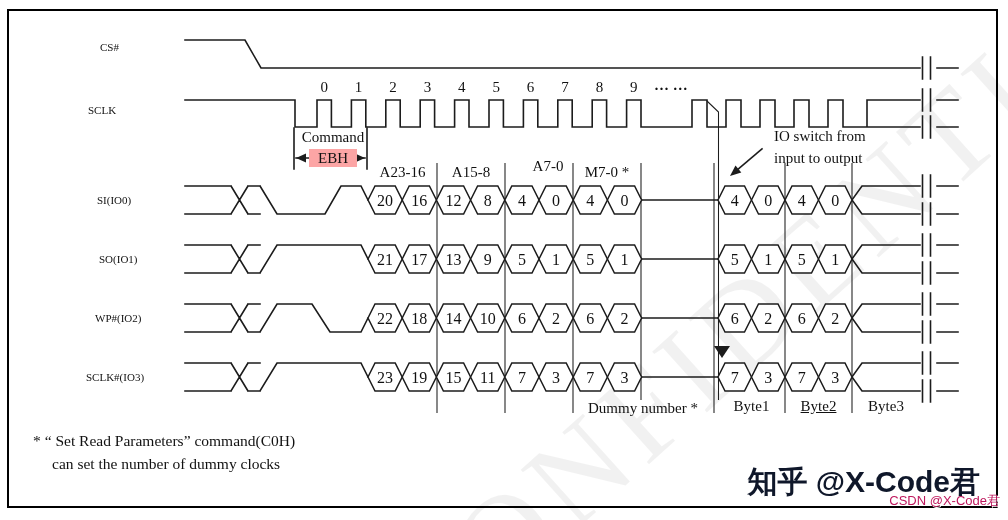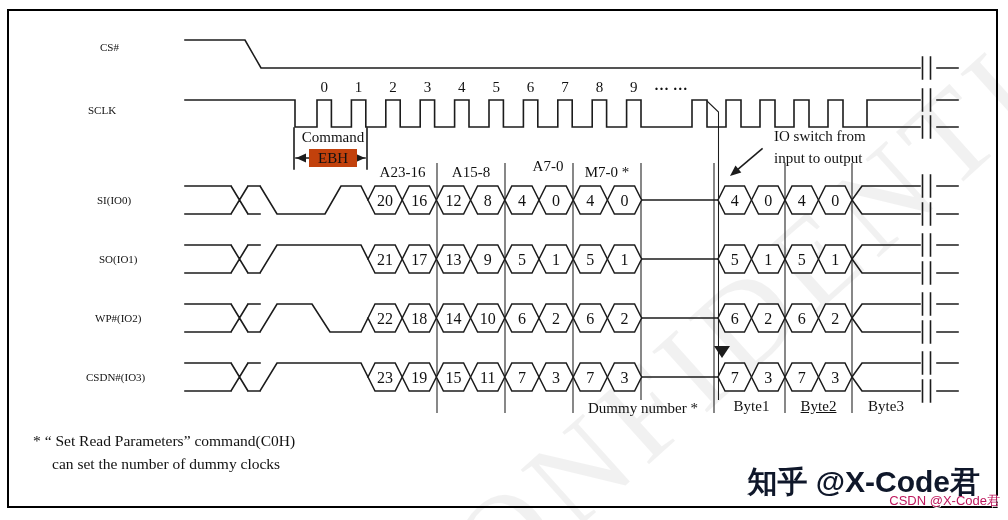--- a/index.html
+++ b/index.html
@@ -9,21 +9,21 @@
   .wf{stroke:#1c1c1c;stroke-width:1.6;fill:none;stroke-linecap:square;stroke-linejoin:miter;}
   .sep{stroke:#1c1c1c;stroke-width:1.05;fill:none;}
   .hex{fill:#ffffff;stroke:#1c1c1c;stroke-width:1.5;}
   .solid{fill:#1c1c1c;stroke:none;}
   .frame{fill:none;stroke:#000;stroke-width:2;}
   text.hexval{font-family:"Liberation Serif",serif;font-size:16px;fill:#111;text-anchor:middle;}
   .lbl{position:absolute;z-index:3;font-size:15px;line-height:18px;white-space:nowrap;}
   .ctr{text-align:center;}
   .sig{font-size:11px;}
   #clock-numbers span{position:absolute;width:18px;text-align:center;font-size:15px;}
-  #ebh-label{background:#c2410c;padding:0 2px;}
+  #ebh-label{background:#fca5a5;padding:0 2px;}
   #wm-diag{position:absolute;left:400px;top:120px;width:760px;height:340px;z-index:1;
            display:flex;align-items:center;justify-content:center;
            transform:rotate(-42deg);transform-origin:50% 50%;
            font-size:125px;letter-spacing:8px;color:rgba(0,0,0,0.055);
            font-family:"Liberation Serif",serif;pointer-events:none;}
   #wm-zhihu{position:absolute;left:735px;top:462px;width:245px;z-index:4;text-align:right;
             font-family:"Liberation Sans",sans-serif;font-size:30px;font-weight:bold;
             color:#0f172a;text-shadow:1px 1px 0 #fff;}
   #wm-csdn{position:absolute;left:860px;top:492px;width:140px;z-index:4;text-align:right;
            font-family:"Liberation Sans",sans-serif;font-size:13px;color:#be185d;
@@ -172,21 +172,21 @@
         <polygon points="818.5,377 825.5,363 845,363 852,377 845,391 825.5,391" class="hex"></polygon>
         <text x="835.25" y="382.5" class="hexval">3</text>
       </g>
   </svg>
 
   <div class="lbl sig" style="left:100px;top:38px;">CS#</div>
   <div class="lbl sig" style="left:88px;top:101px;">SCLK</div>
   <div class="lbl sig" style="left:97px;top:191px;">SI(IO0)</div>
   <div class="lbl sig" style="left:99px;top:250px;">SO(IO1)</div>
   <div class="lbl sig" style="left:95px;top:309px;">WP#(IO2)</div>
-  <div class="lbl sig" style="left:86px;top:368px;">CSDN#(IO3)</div>
+  <div class="lbl sig" style="left:86px;top:368px;">SCLK#(IO3)</div>
 
   <div id="clock-numbers" class="lbl" style="left:0;top:78px;">
       <span style="left: 315.2px;">0</span>
       <span style="left: 349.6px;">1</span>
       <span style="left: 384px;">2</span>
       <span style="left: 418.4px;">3</span>
       <span style="left: 452.8px;">4</span>
       <span style="left: 487.2px;">5</span>
       <span style="left: 521.6px;">6</span>
       <span style="left: 556px;">7</span>

